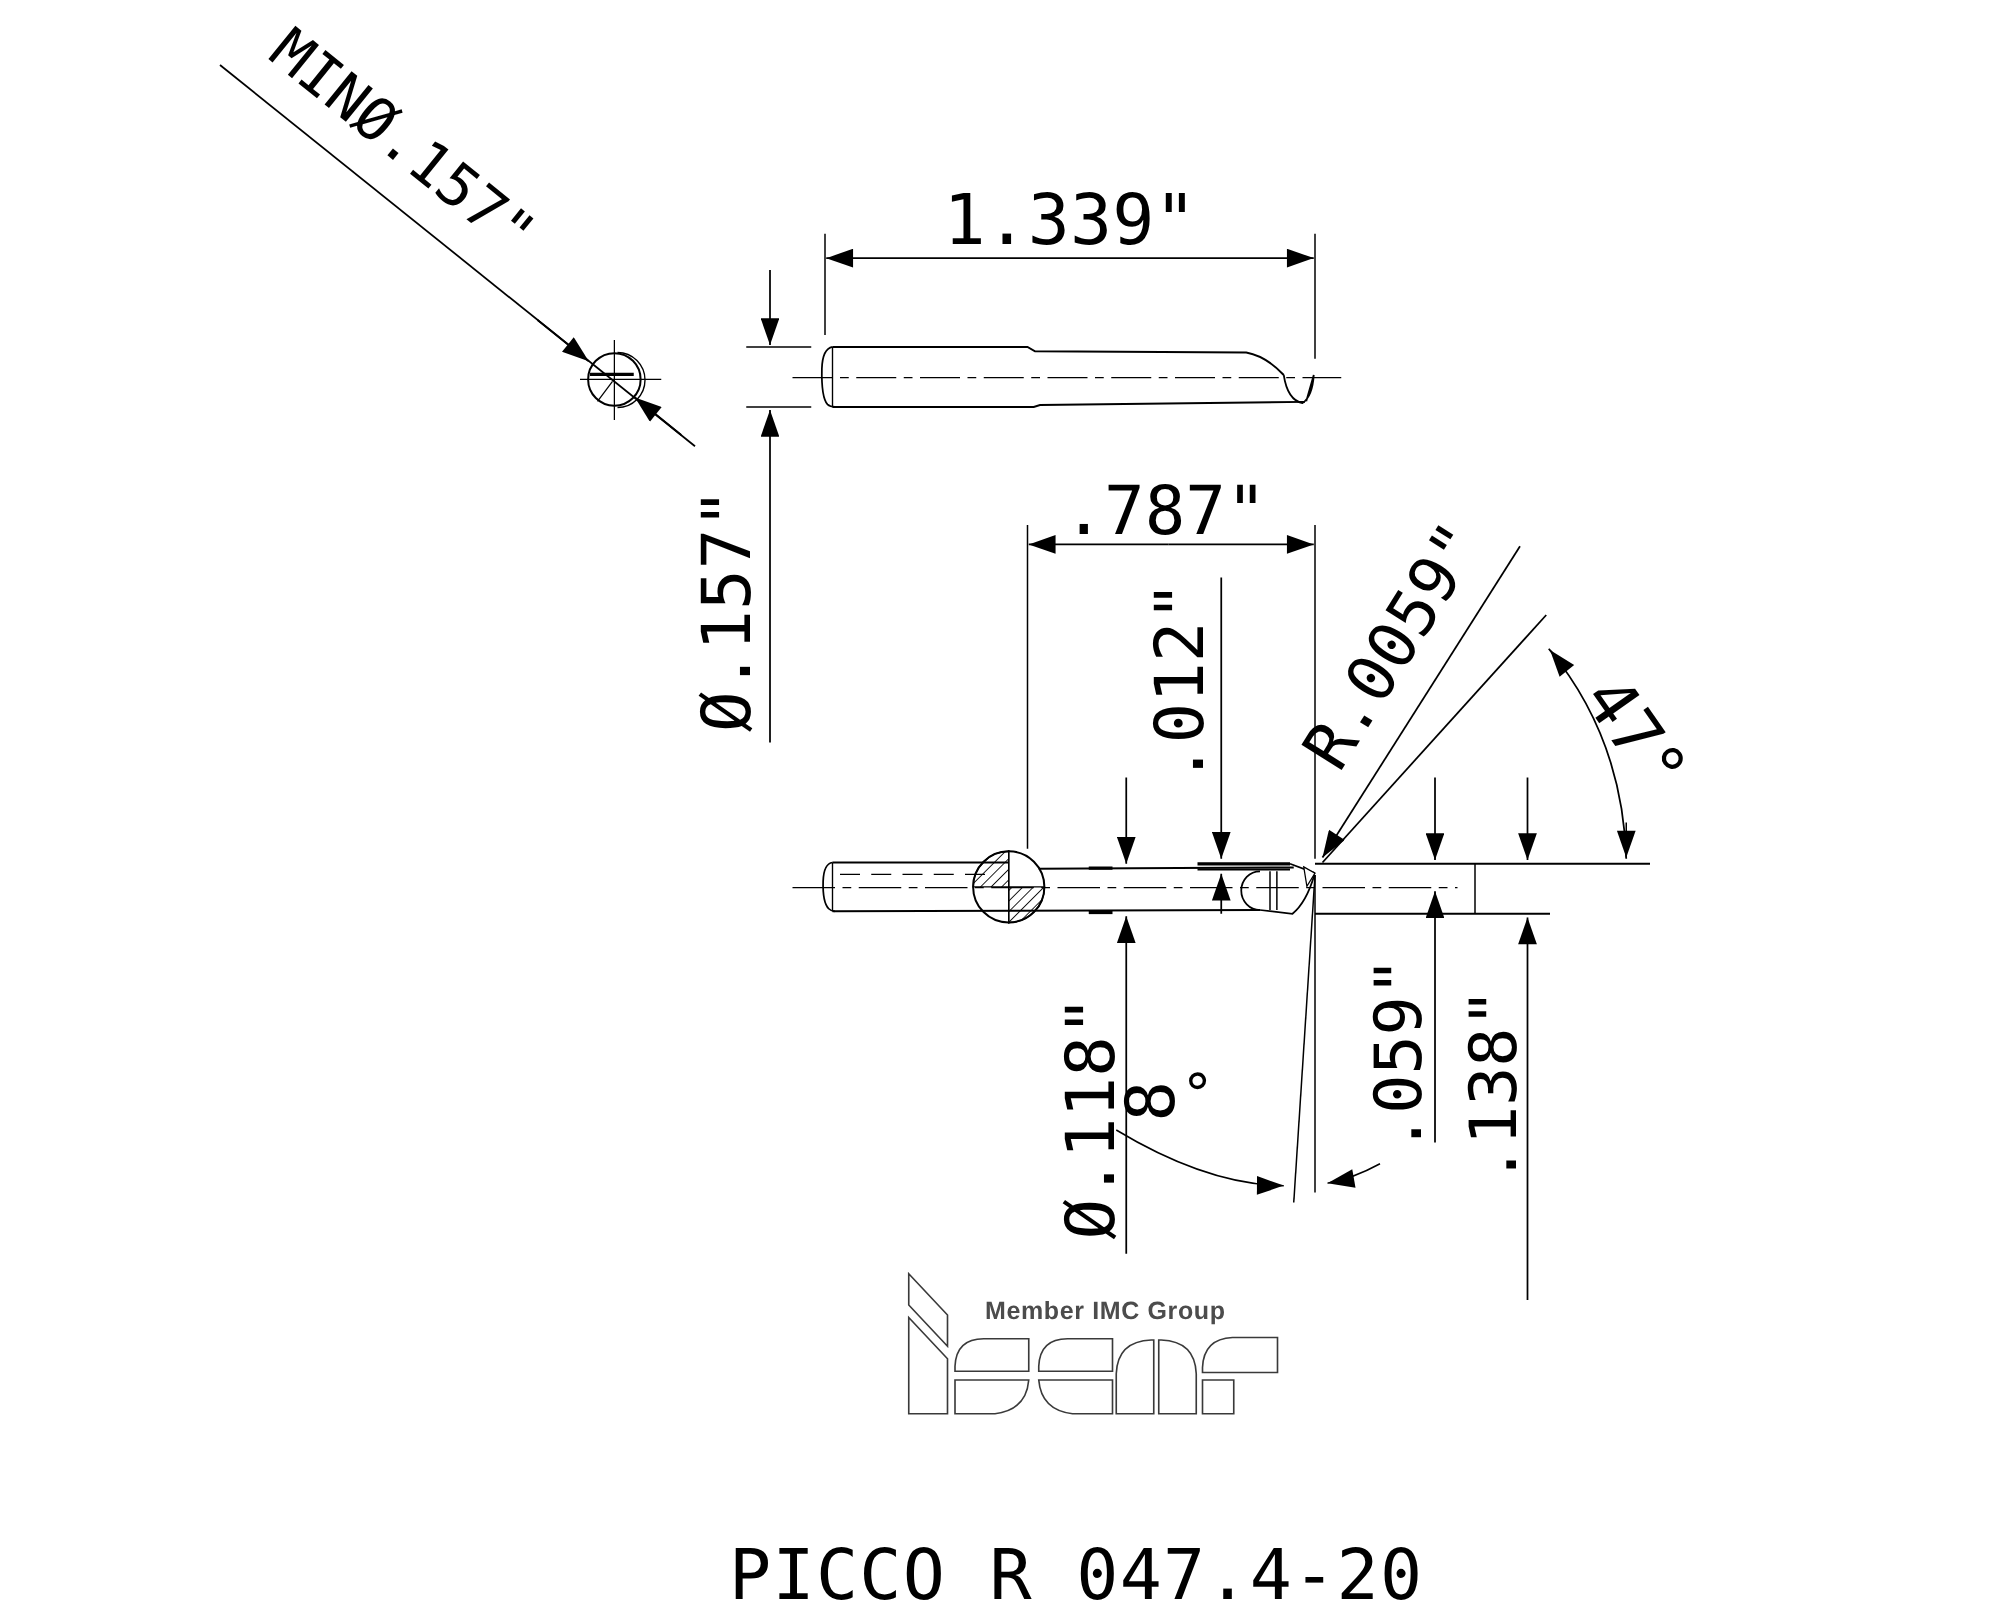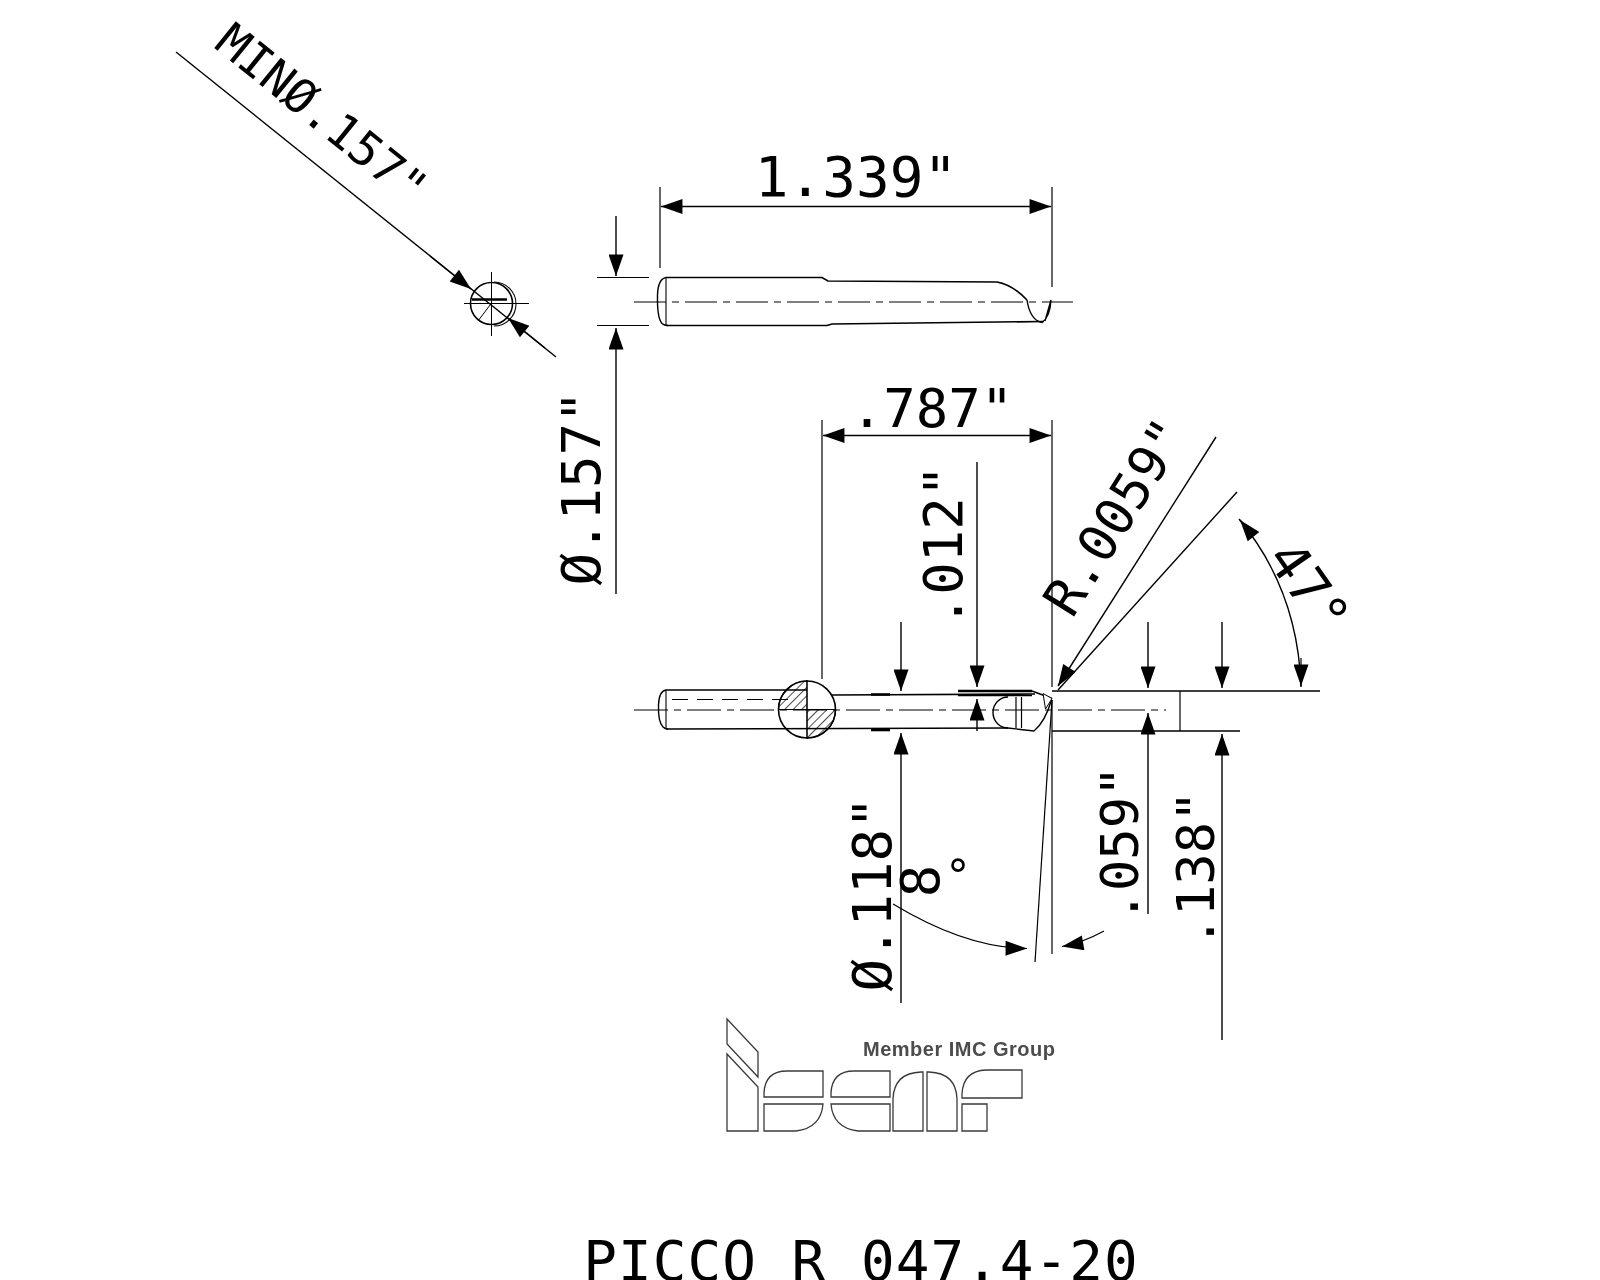--- a/index.html
+++ b/index.html
@@ -7,21 +7,21 @@
           font-family:"DejaVu Sans Mono", monospace;color:#000;}
   #linework{position:absolute;left:0;top:0;}
   .dim{position:absolute;white-space:nowrap;font-family:"DejaVu Sans Mono",monospace;
        color:#000;transform:translate(-50%,-50%);line-height:1;}
   .rot-ccw{transform:translate(-50%,-50%) rotate(-90deg);}
   .fs54{font-size:54px;} .fs52{font-size:52px;} .fs56{font-size:56px;} .fs47{font-size:47px;}
   #lbl-min{transform:translate(-50%,-50%) rotate(39deg);}
   #lbl-radius{transform:translate(-50%,-50%) rotate(-58deg);}
   #lbl-47{transform:translate(-50%,-50%) rotate(55deg);}
   #lbl-deg8{transform:translate(-50%,-50%);font-size:44px;}
-  #member-text{position:absolute;left:863px;top:1038px;font-family:"Liberation Sans",sans-serif;
+  #member-text{position:absolute;left:788px;top:1038px;font-family:"Liberation Sans",sans-serif;
        font-weight:700;font-size:20px;color:#4c4c4c;letter-spacing:0.5px;}
   #part-number{position:absolute;left:561px;top:1228px;width:600px;text-align:center;
        font-size:56px;letter-spacing:1px;}
 </style>
 </head>
 <body>
 
 <div id="canvas">
 
   <svg id="linework" width="1600" height="1280" viewBox="0 0 1600 1280">

